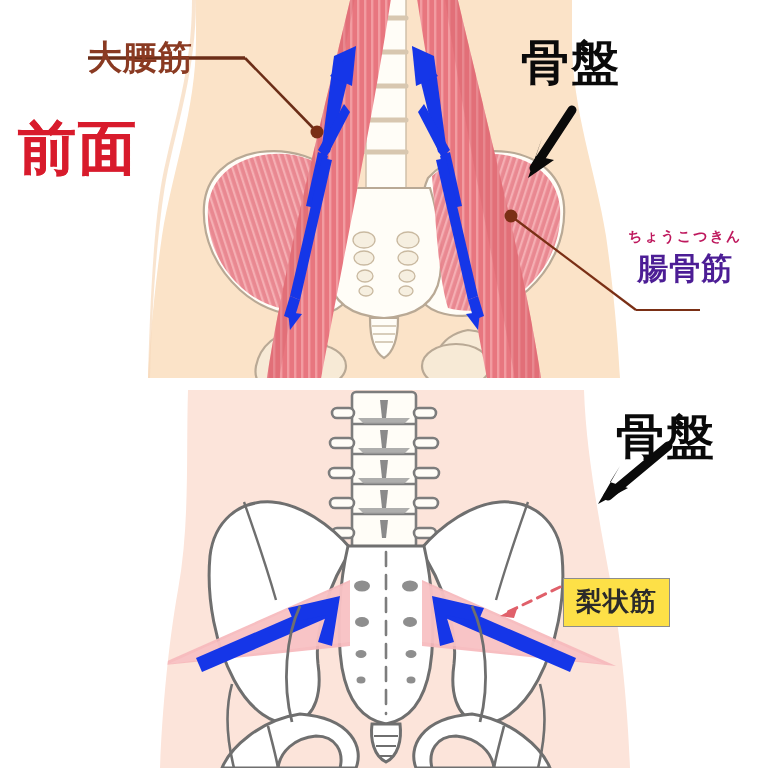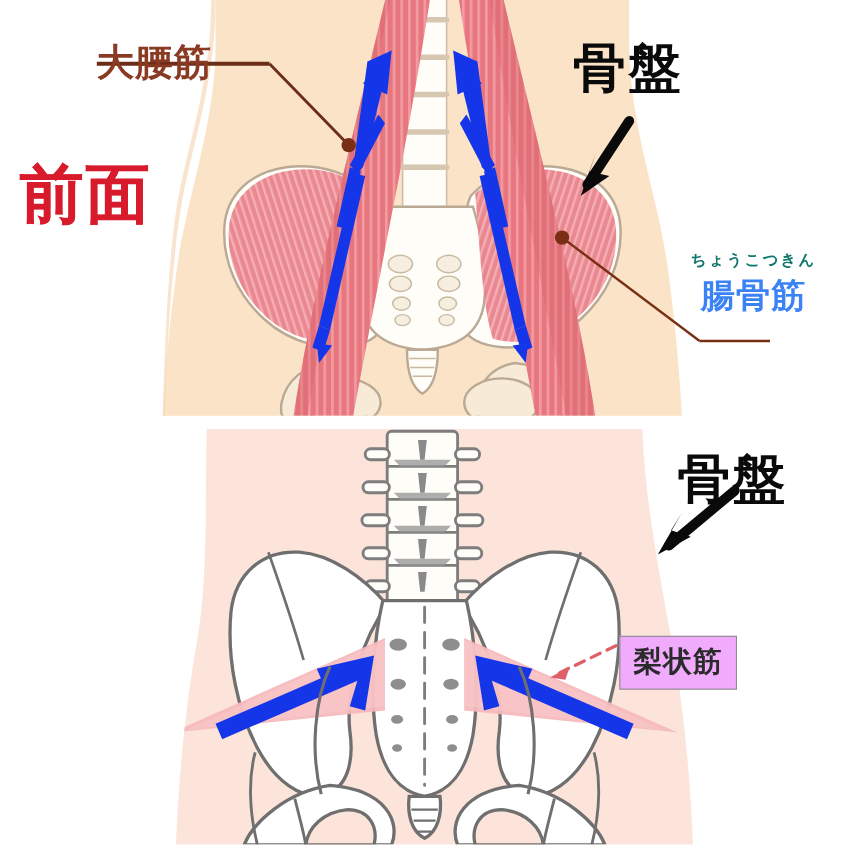--- a/index.html
+++ b/index.html
@@ -14,43 +14,43 @@
   .svg-layer{position:absolute;left:0;top:0;width:768px;height:384px;}
 
   
   .lbl{position:absolute;white-space:nowrap;line-height:1.0;}
 
   .view-tag{
     font-size:58px;font-weight:700;color:#d81b2c;
     letter-spacing:2px;
     -webkit-text-stroke:0.5px #d81b2c;
   }
-  #tag-anterior{left:18px;top:148px;}
+  #tag-anterior{left:18px;top:119px;}
 
   .brown-lbl{
     font-size:34px;font-weight:700;color:#8a3a22;
     letter-spacing:1px;
     margin-top:32px;
   }
   #lbl-psoas{left:88px;top:8px;}
 
   .iliacus-wrap{position:absolute;left:628px;top:228px;text-align:center;}
-  .furigana{font-size:14px;font-weight:700;color:#0f766e;letter-spacing:2px;display:block;}
-  .iliacus-main{font-size:31px;font-weight:700;color:#3b82f6;letter-spacing:1px;display:block;margin-top:2px;}
+  .furigana{font-size:14px;font-weight:700;color:#be185d;letter-spacing:2px;display:block;}
+  .iliacus-main{font-size:31px;font-weight:700;color:#4c1d95;letter-spacing:1px;display:block;margin-top:2px;}
 
   .black-lbl{
     font-size:48px;font-weight:700;color:#0a0a0a;letter-spacing:2px;text-align:right;
   }
   #lbl-pelvis-top{left:521px;top:39px;}
   #lbl-pelvis-bottom{left:616px;top:413px;}
 
   #box-piriformis{
     position:absolute;left:563px;top:578px;
     padding:5px 12px 7px 12px;
-    border:1.4px solid #8d8d8d;background:#f0abfc;
+    border:1.4px solid #8d8d8d;background:#fde047;
     font-size:26px;font-weight:700;color:#2a2a2a;letter-spacing:1px;
   }
 </style>
 </head>
 <body>
 
 <div id="stage">
 
   <div class="panel" id="panel-anterior">
     <svg class="svg-layer" viewBox="0 0 768 384">

